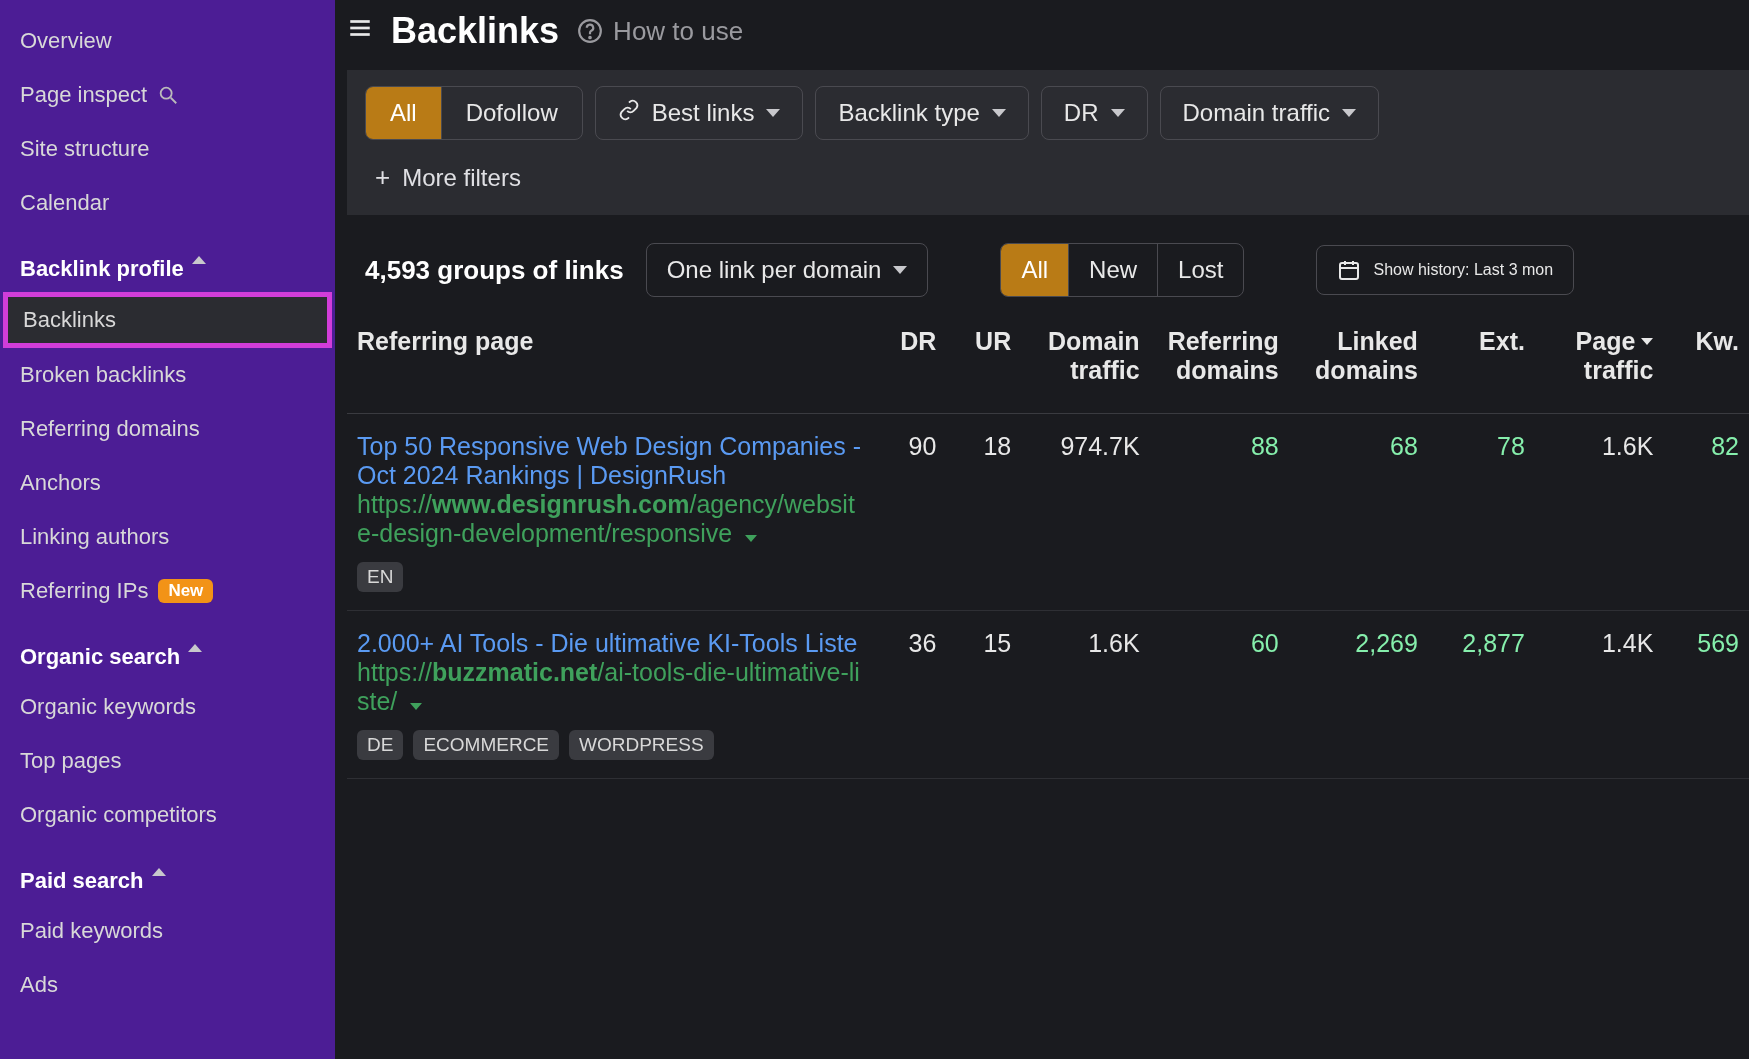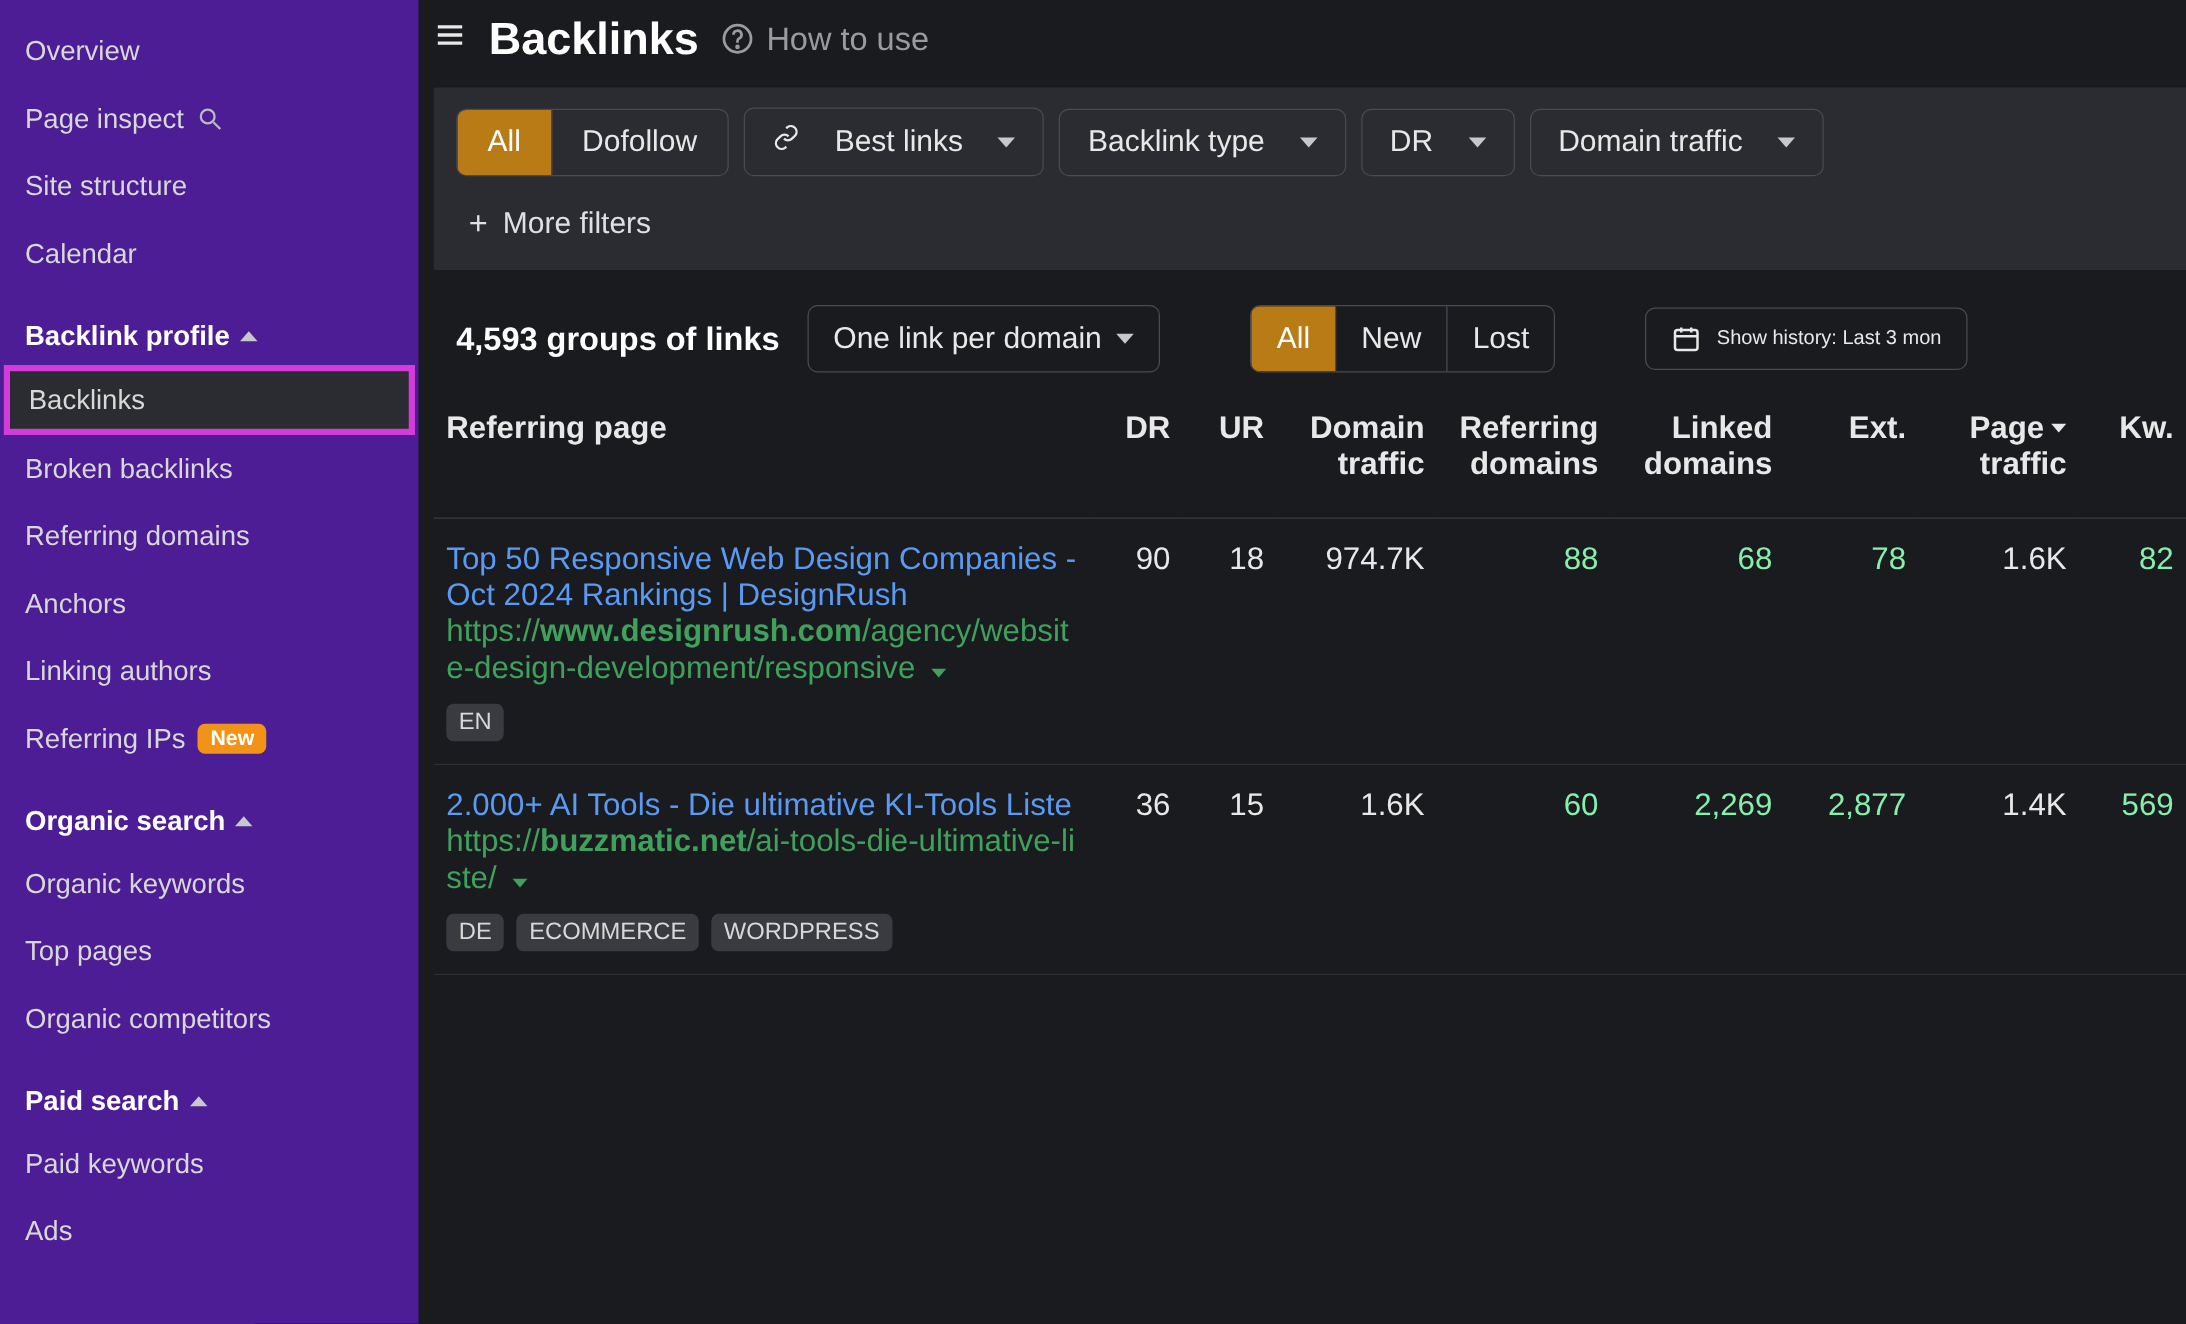--- a/index.html
+++ b/index.html
@@ -26,21 +26,20 @@
     cursor:pointer;
     display:flex;
     align-items:center;
     gap:10px;
   }
   .side-head {
     padding:26px 20px 10px 20px;
     color:#fff;
     font-weight:700;
     display:flex;
-    align-items:center;
     gap:8px;
   }
   .side-item.selected {
     border:5px solid #d23dd9;
     background:#2b2c31;
     margin:0 3px;
     padding:10px 15px;
   }
   .small-icon { width:22px; height:22px; display:inline-block; }
   .badge-new {
@@ -94,21 +93,21 @@
   .seg button + button { border-left:1px solid #4a4a50; }
   .seg button.active { background:#b97b16; color:#fff; }
   .chip {
     border:1px solid #4a4a50;
     border-radius:8px;
     background:transparent;
     color:#e8e8e8;
     font-size:24px;
     padding:12px 22px;
     cursor:pointer;
-    display:flex; align-items:center; gap:28px;
+    display:flex; align-items:center; gap:12px;
   }
   .caret {
     width:0; height:0;
     border-left:7px solid transparent;
     border-right:7px solid transparent;
     border-top:8px solid #c8c8cc;
     display:inline-block;
   }
   .caret-up {
     width:0; height:0;

